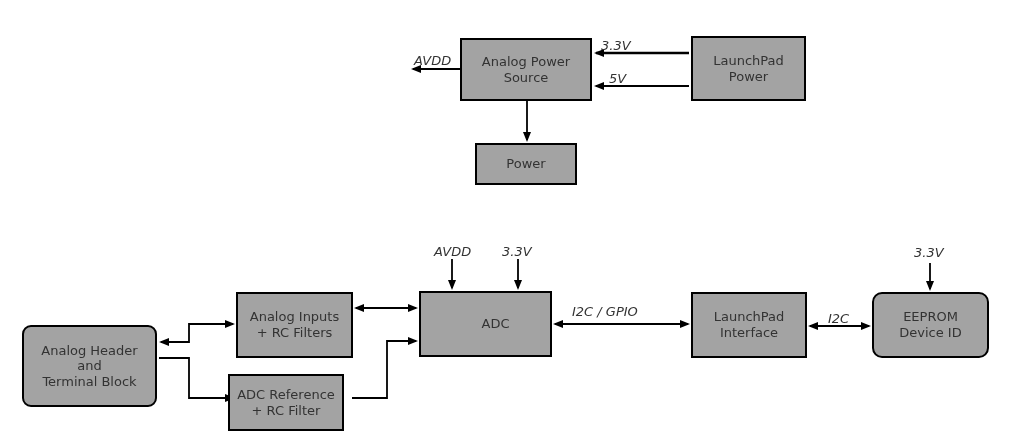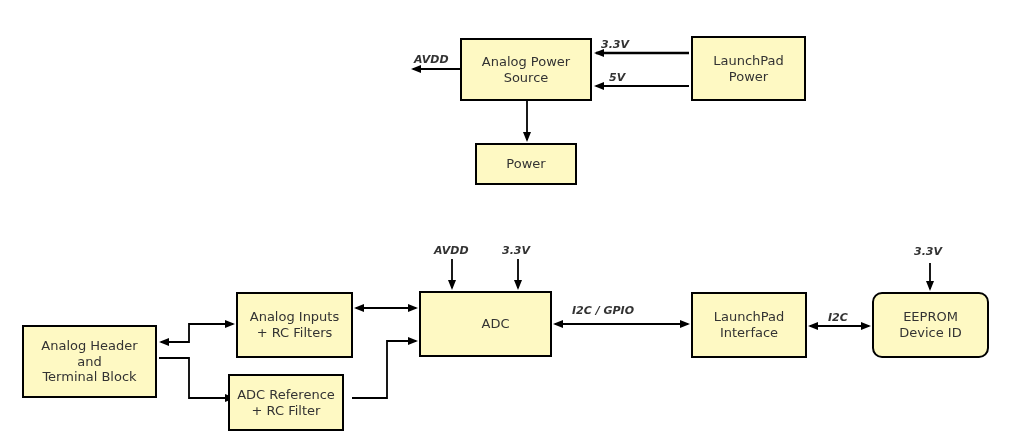--- a/index.html
+++ b/index.html
@@ -19,43 +19,43 @@
     position: absolute;
     left: 0;
     top: 0;
     width: 1016px;
     height: 448px;
   }
   .box {
     position: absolute;
     box-sizing: border-box;
     border: 2px solid #000000;
-    background: #fef9c3;
+    background: #a3a3a3;
     display: flex;
     align-items: center;
     justify-content: center;
     text-align: center;
     white-space: pre-line;
     font-size: 13px;
     line-height: 1.2;
     color: #333333;
   }
   .sig {
     position: absolute;
-    font-size: 11px;
-    font-weight: bold;
+    font-size: 13px;
+    font-weight: normal;
     font-style: italic;
     color: #333333;
     white-space: nowrap;
   }
   
   #b-aps  { left: 460px; top: 38px;  width: 132px; height: 63px; }
   #b-lpp  { left: 691px; top: 36px;  width: 115px; height: 65px; }
   #b-leds { left: 475px; top: 143px; width: 102px; height: 42px; }
-  #b-ah   { left: 22px;  top: 325px; width: 135px; height: 73px; }
+  #b-ah   { left: 22px;  top: 325px; width: 135px; height: 82px; border-radius: 9px; }
   #b-ai   { left: 236px; top: 292px; width: 117px; height: 66px; text-align: center; }
   #b-ar   { left: 228px; top: 374px; width: 116px; height: 57px; }
   #b-adc  { left: 419px; top: 291px; width: 133px; height: 66px; padding-left: 20px; }
   #b-lpi  { left: 691px; top: 292px; width: 116px; height: 66px; }
   #b-ee   { left: 872px; top: 292px; width: 117px; height: 66px; border-radius: 10px; }
   
   #l-avdd-top   { left: 414px; top: 53px; }
   #l-v33-top    { left: 601px; top: 38px; }
   #l-v5-top     { left: 609px; top: 71px; }
   #l-avdd-adc   { left: 434px; top: 244px; }

